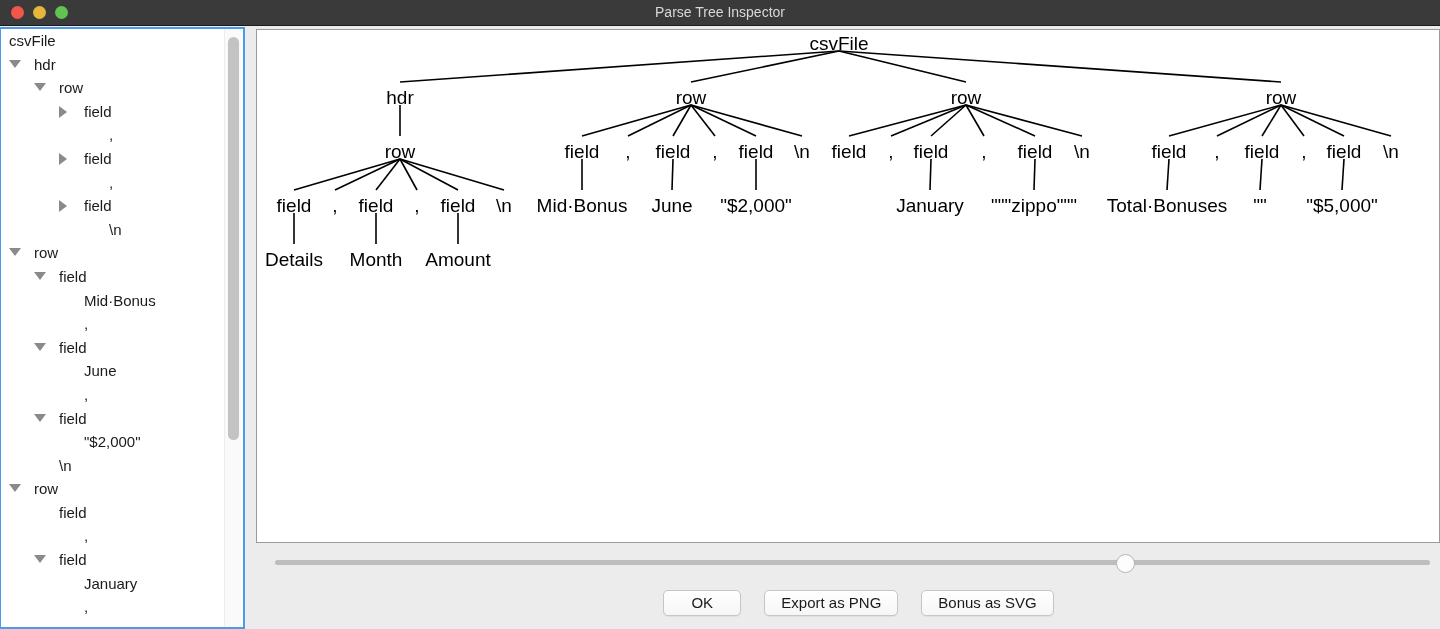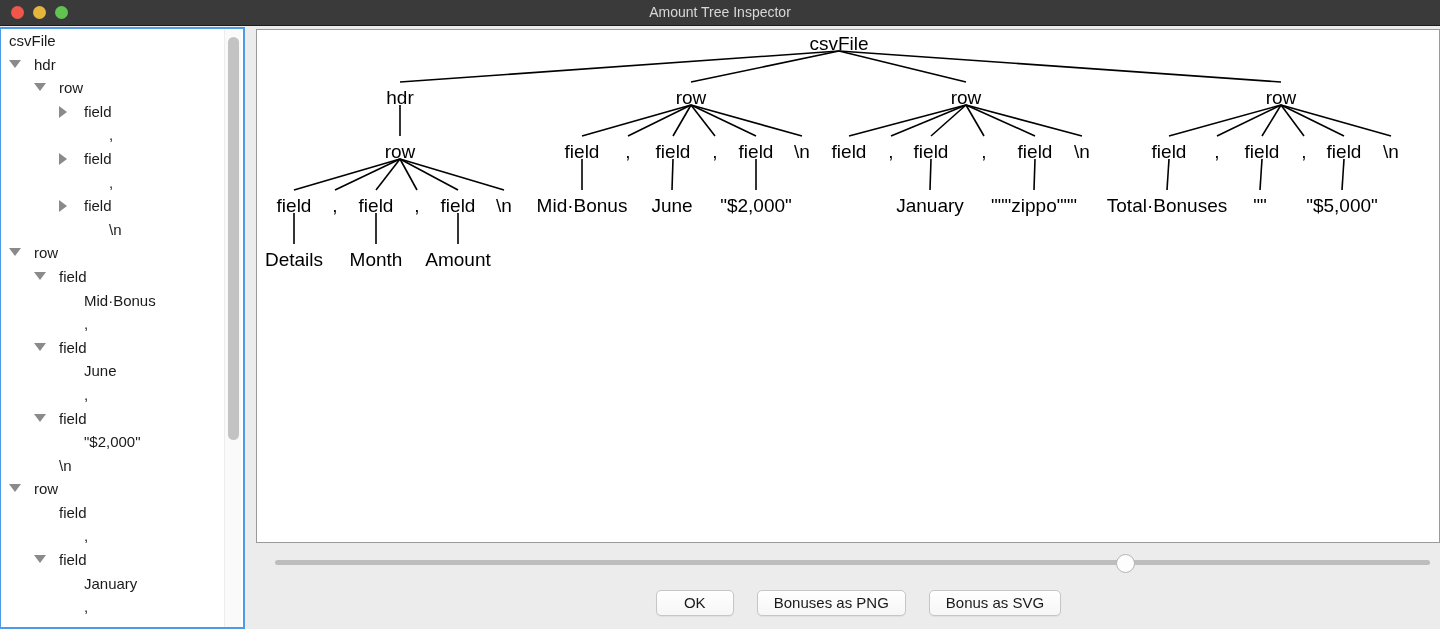--- a/index.html
+++ b/index.html
@@ -175,21 +175,21 @@
 </style>
 </head>
 <body>
 
 <div id="app">
 
   <div id="titlebar">
     <div class="traffic close"></div>
     <div class="traffic min"></div>
     <div class="traffic max"></div>
-    <div class="title">Amount Tree Inspector</div>
+    <div class="title">Parse Tree Inspector</div>
   </div>
 
   <div id="outline-pane">
     <div id="outline-list">
         <div class="tnode">
           <span class="lbl" style="left: 8px;">csvFile</span>
         </div>
         <div class="tnode">
           <span class="arrow" style="left: 8px;"></span>
           <span class="lbl" style="left: 33px;">hdr</span>
@@ -375,18 +375,18 @@
       </svg>
     </div>
 
     <div id="zoom-slider">
       <div id="zoom-track"></div>
       <div id="zoom-thumb" style="left: 840.64px;"></div>
     </div>
 
     <div id="buttons">
       <div class="btn" id="btn-ok">OK</div>
-      <div class="btn">Bonuses as PNG</div>
+      <div class="btn">Export as PNG</div>
       <div class="btn">Bonus as SVG</div>
     </div>
 
   </div>
 </div>
 
 </body></html>

